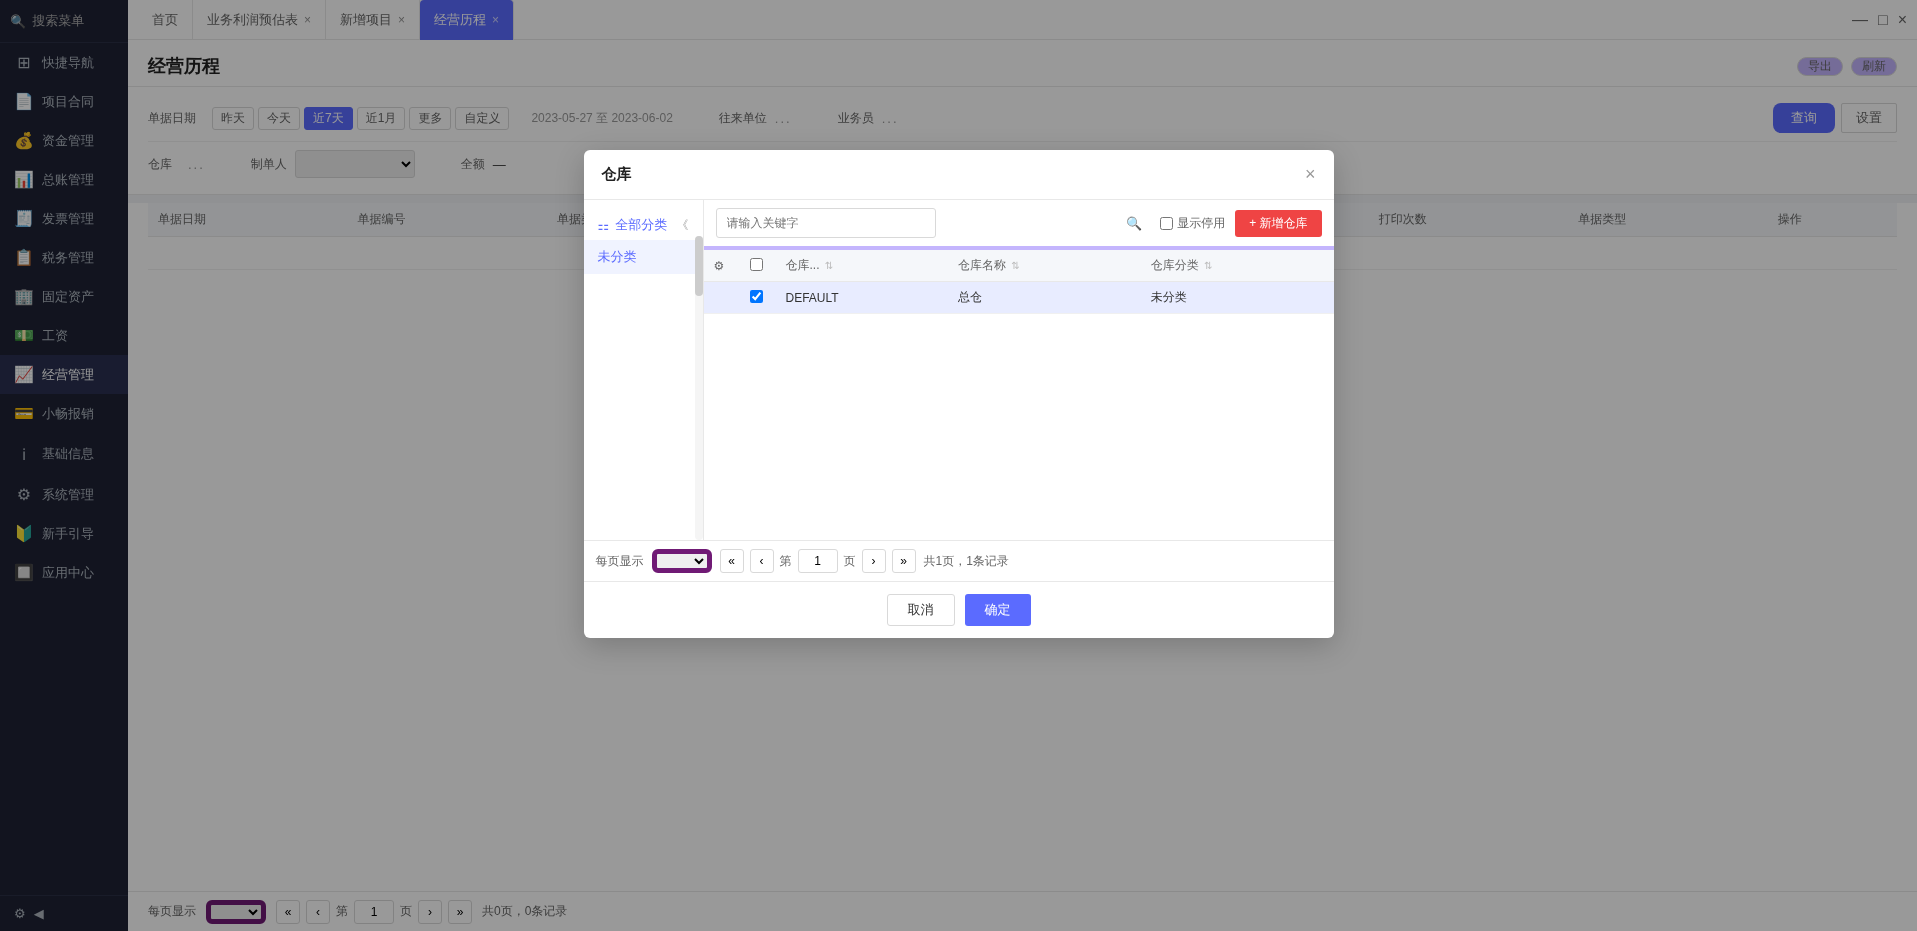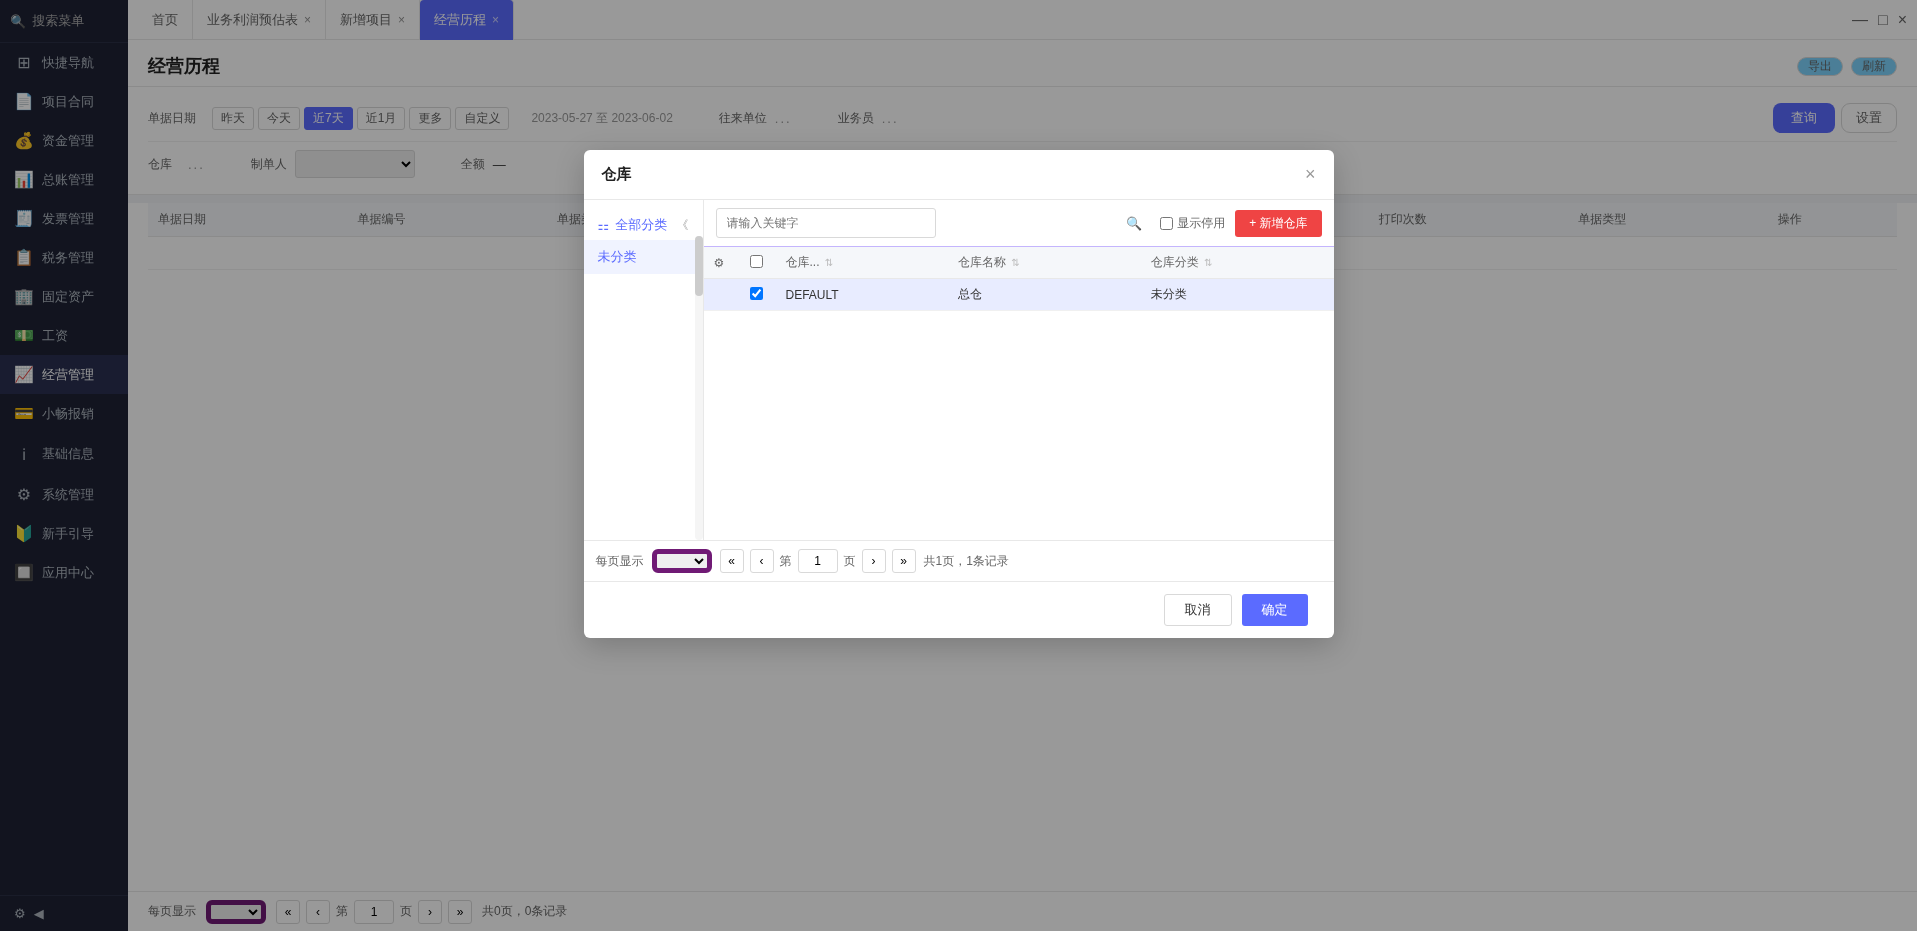--- a/index.html
+++ b/index.html
@@ -20,36 +20,36 @@
     .tabs-bar { height: 40px; background: #fff; display: flex; align-items: center; border-bottom: 1px solid #e8e8e8; padding: 0 10px; }
     .tab { padding: 0 14px; height: 40px; display: flex; align-items: center; gap: 6px; font-size: 13px; color: #666; cursor: pointer; border-right: 1px solid #e8e8e8; }
     .tab.active { background: #5b6bff; color: #fff; border-radius: 4px 4px 0 0; }
     .tab-close { font-size: 12px; cursor: pointer; opacity: 0.7; }
     .window-controls { margin-left: auto; display: flex; gap: 10px; font-size: 16px; color: #666; }
 
     
     .page-header { padding: 14px 20px 8px; display: flex; align-items: center; justify-content: space-between; }
     .page-title { font-size: 18px; font-weight: bold; color: #222; }
     .header-actions { display: flex; gap: 8px; }
-    .btn-export, .btn-refresh { padding: 0 10px; font-size: 12px; color: #666; border: 1px solid #d9d9d9; background: #7dd3fc; border-radius: 13px; cursor: pointer; display: flex; align-items: center; gap: 4px; }
+    .btn-export, .btn-refresh { padding: 0 10px; font-size: 12px; color: #666; border: 1px solid #d9d9d9; background: #c4b5fd; border-radius: 13px; cursor: pointer; display: flex; align-items: center; gap: 4px; }
 
     
     .filter-area { padding: 0 20px 8px; background: #fff; margin: 0; }
     .filter-row { display: flex; align-items: center; gap: 16px; padding: 8px 0; border-bottom: 1px solid #f0f0f0; flex-wrap: wrap; }
     .filter-label { font-size: 12px; color: #666; white-space: nowrap; }
     .date-btns { display: flex; gap: 4px; }
     .date-btn { padding: 2px 8px; font-size: 12px; border: 1px solid #d9d9d9; border-radius: 3px; cursor: pointer; background: #fff; color: #666; }
     .date-btn.active { background: #5b6bff; color: #fff; border-color: #5b6bff; }
     .date-range { font-size: 12px; color: #999; margin-left: 6px; }
     .dots-btn { color: #999; cursor: pointer; letter-spacing: 2px; }
     .select-field { width: 120px; height: 28px; border: 1px solid #d9d9d9; border-radius: 3px; padding: 0 6px; font-size: 12px; }
     .filter-row2 { display: flex; align-items: center; gap: 16px; padding: 8px 0; flex-wrap: wrap; }
 
     .btn-query { padding: 5px 18px; background: #5b6bff; color: #fff; border: none; border-radius: 8px; font-size: 13px; cursor: pointer; }
-    .btn-settings { padding: 5px 14px; background: #fff; color: #666; border: 1px solid #d9d9d9; border-radius: 9px; font-size: 13px; cursor: pointer; }
+    .btn-settings { padding: 5px 14px; background: #fff; color: #666; border: 1px solid #d9d9d9; border-radius: 2px; font-size: 13px; cursor: pointer; }
 
     
     .table-area { flex: 1; padding: 0 20px; background: #fff; margin-top: 8px; overflow: auto; }
     .data-table { width: 100%; border-collapse: collapse; font-size: 12px; }
     .data-table th { background: #f5f7fa; padding: 8px 10px; text-align: left; border-bottom: 1px solid #e8e8e8; color: #666; font-weight: normal; white-space: nowrap; }
     .data-table td { padding: 7px 10px; border-bottom: 1px solid #f0f0f0; color: #333; }
 
     
     .bottom-bar { height: 40px; background: #fff; border-top: 1px solid #e8e8e8; display: flex; align-items: center; padding: 0 20px; font-size: 12px; color: #666; gap: 10px; }
     .pagination-controls { display: flex; align-items: center; gap: 6px; }
@@ -65,34 +65,34 @@
     .dialog-header { padding: 14px 18px; border-bottom: 1px solid #e8e8e8; display: flex; align-items: center; justify-content: space-between; }
     .dialog-title { font-size: 15px; font-weight: bold; color: #222; }
     .dialog-close { cursor: pointer; color: #999; font-size: 18px; }
     .dialog-body { display: flex; height: 340px; }
     .dialog-left { width: 120px; border-right: 1px solid #e8e8e8; padding: 10px 0; flex-shrink: 0; position: relative; }
     .dialog-left-header { padding: 6px 14px; display: flex; align-items: center; gap: 6px; font-size: 13px; color: #5b6bff; cursor: pointer; }
     .collapse-btn { cursor: pointer; color: #999; font-size: 12px; }
     .category-item { padding: 8px 14px; font-size: 13px; color: #333; cursor: pointer; }
     .category-item.active { color: #5b6bff; background: #f0f3ff; }
     .dialog-right { flex: 1; display: flex; flex-direction: column; }
-    .dialog-toolbar { padding: 8px 12px; display: flex; align-items: center; gap: 10px; border-bottom: 1px solid #c4b5fd; }
+    .dialog-toolbar { padding: 8px 12px; display: flex; align-items: center; gap: 10px; border-bottom: 4px solid #c4b5fd; }
     .search-input-wrap { position: relative; flex: 1; }
     .dialog-search { width: 220px; height: 30px; border: 1px solid #d9d9d9; border-radius: 3px; padding: 0 30px 0 10px; font-size: 12px; }
     .search-icon-btn { position: absolute; right: 8px; top: 50%; transform: translateY(-50%); color: #999; cursor: pointer; }
     .show-disabled { display: flex; align-items: center; gap: 4px; font-size: 12px; color: #666; }
     .btn-add-warehouse { padding: 5px 14px; background: #ef4444; color: #fff; border: none; border-radius: 3px; font-size: 12px; cursor: pointer; display: flex; align-items: center; gap: 4px; margin-left: auto; }
     .dialog-table-wrap { flex: 1; overflow: auto; }
     .dialog-table { width: 100%; border-collapse: collapse; font-size: 12px; }
     .dialog-table th { background: #f5f7fa; padding: 7px 10px; text-align: left; border-bottom: 1px solid #e8e8e8; color: #666; font-weight: normal; white-space: nowrap; }
     .dialog-table td { padding: 7px 10px; border-bottom: 1px solid #f0f0f0; color: #333; }
     .dialog-table tr.selected td { background: #e8ecff; }
     .sort-icon { color: #bbb; margin-left: 2px; font-size: 10px; }
     .dialog-footer-bar { padding: 8px 12px; border-top: 1px solid #e8e8e8; display: flex; align-items: center; font-size: 12px; color: #666; gap: 8px; }
-    .dialog-bottom-btns { padding: 12px 26px; border-top: 1px solid #e8e8e8; display: flex; justify-content: flex-end; gap: 10px; }
+    .dialog-bottom-btns { padding: 12px 26px; border-top: 1px solid #e8e8e8; display: flex; justify-content: center; gap: 10px; }
     .btn-cancel { padding: 6px 20px; background: #fff; border: 1px solid #d9d9d9; border-radius: 3px; cursor: pointer; font-size: 13px; color: #333; }
     .btn-confirm { padding: 6px 20px; background: #5b6bff; color: #fff; border: none; border-radius: 3px; cursor: pointer; font-size: 13px; }
 
     .no-data { text-align: center; color: #999; padding: 30px; font-size: 13px; }
 
     .left-scrollbar-area { position: absolute; right: 0; top: 36px; bottom: 0; width: 8px; }
     .left-scrollbar-track { width: 8px; height: 100%; background: #f5f5f5; border-radius: 4px; }
     .left-scrollbar-thumb { width: 8px; height: 60px; background: #ccc; border-radius: 4px; }
   </style>
 </head>

